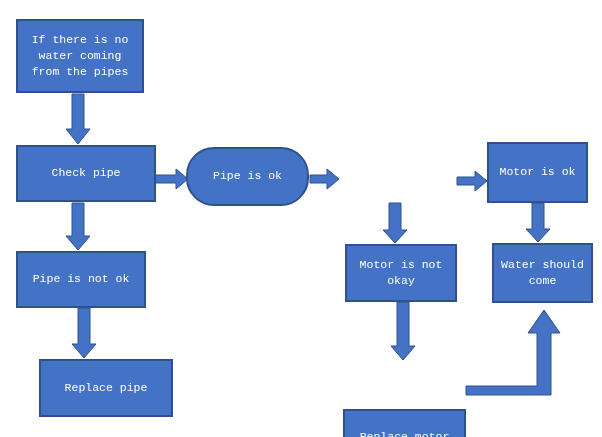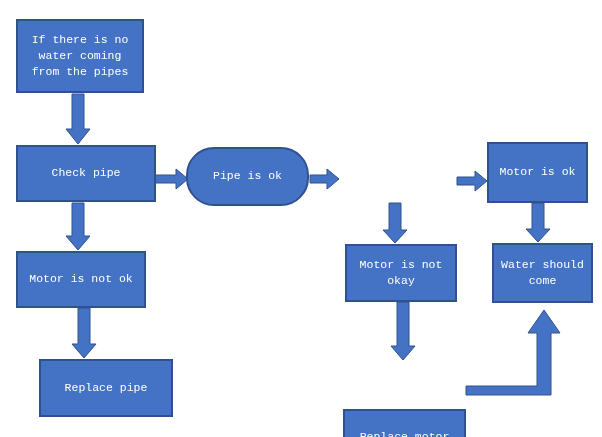--- a/index.html
+++ b/index.html
@@ -72,21 +72,21 @@
   <div class="node n-pipe-ok">
     <span>Pipe is ok</span>
   </div>
 
 
   <div class="node n-motor-ok">
     <span>Motor is ok</span>
   </div>
 
   <div class="node n-pipe-not-ok">
-    <span>Motor is not ok</span>
+    <span>Pipe is not ok</span>
   </div>
 
   <div class="node n-motor-not-okay">
     <span>Motor is not okay</span>
   </div>
 
   <div class="node n-water-come">
     <span>Water should come</span>
   </div>
 

